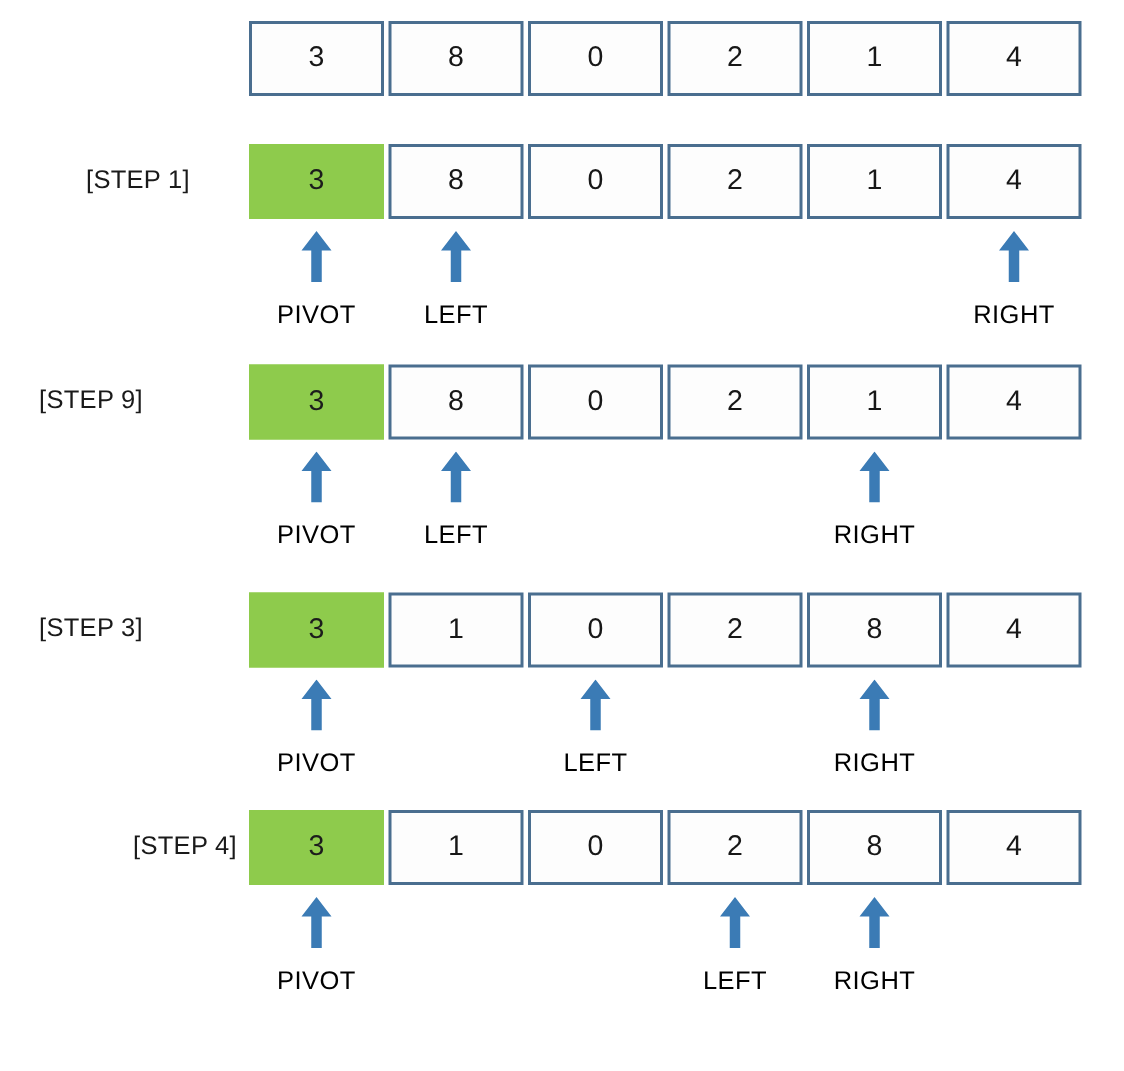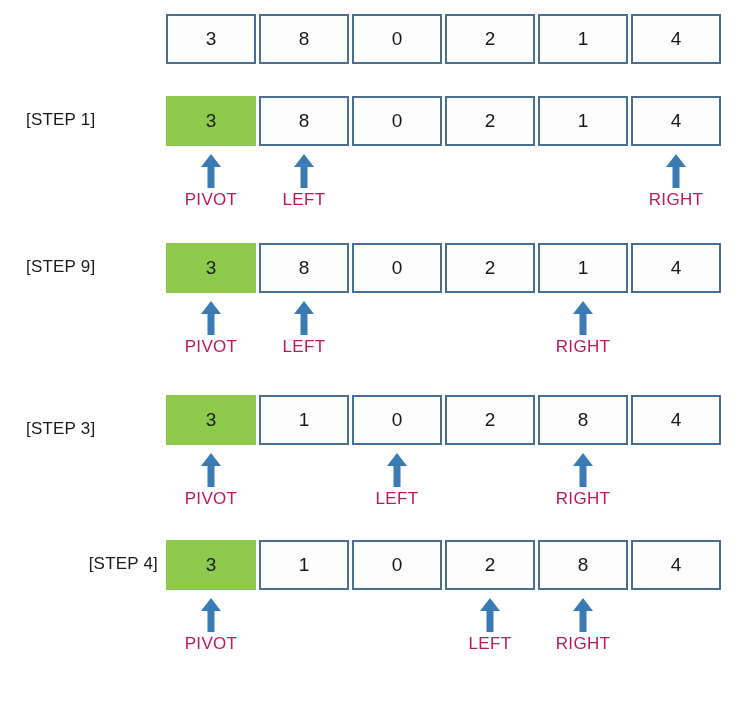--- a/index.html
+++ b/index.html
@@ -82,43 +82,43 @@
     text-align: center;
   }
   .pointer .arrow {
     display: block;
     margin: 0 auto;
     width: 22px;
     height: 34px;
   }
   .pointer .ptr-label {
     display: block;
-    margin-top: 2px;
+    margin-top: 12px;
     font-size: 17px;
-    color: #be185d;
+    color: #000000;
     letter-spacing: 0.3px;
     white-space: nowrap;
   }
 </style>
 </head>
 <body>
 
 <div id="diagram">
     <div class="step-row" style="top: 14px;">
       <div class="array">
         <div class="cell">3</div>
         <div class="cell">8</div>
         <div class="cell">0</div>
         <div class="cell">2</div>
         <div class="cell">1</div>
         <div class="cell">4</div>
       </div>
     </div>
     <div class="step-row" style="top: 96px;">
-      <div class="step-label" style="top: 14px;">[STEP 1]</div>
+      <div class="step-label" style="top: 14px; text-align: center;">[STEP 1]</div>
       <div class="array">
         <div class="cell pivot">3</div>
         <div class="cell">8</div>
         <div class="cell">0</div>
         <div class="cell">2</div>
         <div class="cell">1</div>
         <div class="cell">4</div>
       </div>
       <div class="pointer" style="left: 211px; top: 58px;">
         <svg class="arrow" viewBox="0 0 22 34">
@@ -162,21 +162,21 @@
         <span class="ptr-label">LEFT</span>
       </div>
       <div class="pointer" style="left: 583px; top: 58px;">
         <svg class="arrow" viewBox="0 0 22 34">
           <path d="M11 0 L21 13 L14.5 13 L14.5 34 L7.5 34 L7.5 13 L1 13 Z" fill="#3b7bb5"></path>
         </svg>
         <span class="ptr-label">RIGHT</span>
       </div>
     </div>
     <div class="step-row" style="top: 395px;">
-      <div class="step-label" style="top: 14px; margin-top: 10px;">[STEP 3]</div>
+      <div class="step-label" style="top: 14px;">[STEP 3]</div>
       <div class="array">
         <div class="cell pivot">3</div>
         <div class="cell">1</div>
         <div class="cell">0</div>
         <div class="cell">2</div>
         <div class="cell">8</div>
         <div class="cell">4</div>
       </div>
       <div class="pointer" style="left: 211px; top: 58px;">
         <svg class="arrow" viewBox="0 0 22 34">

